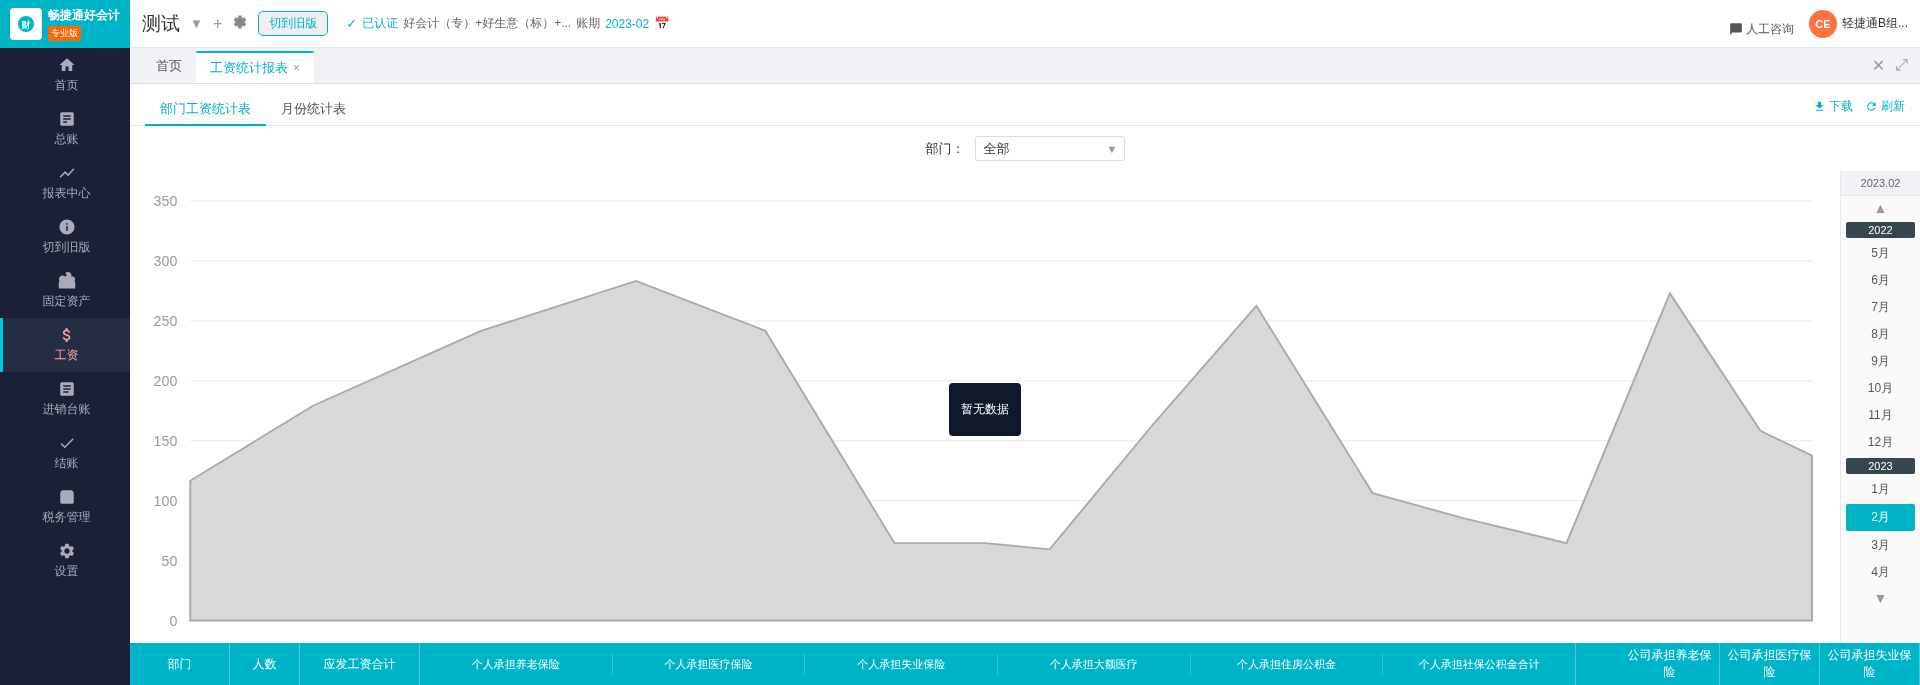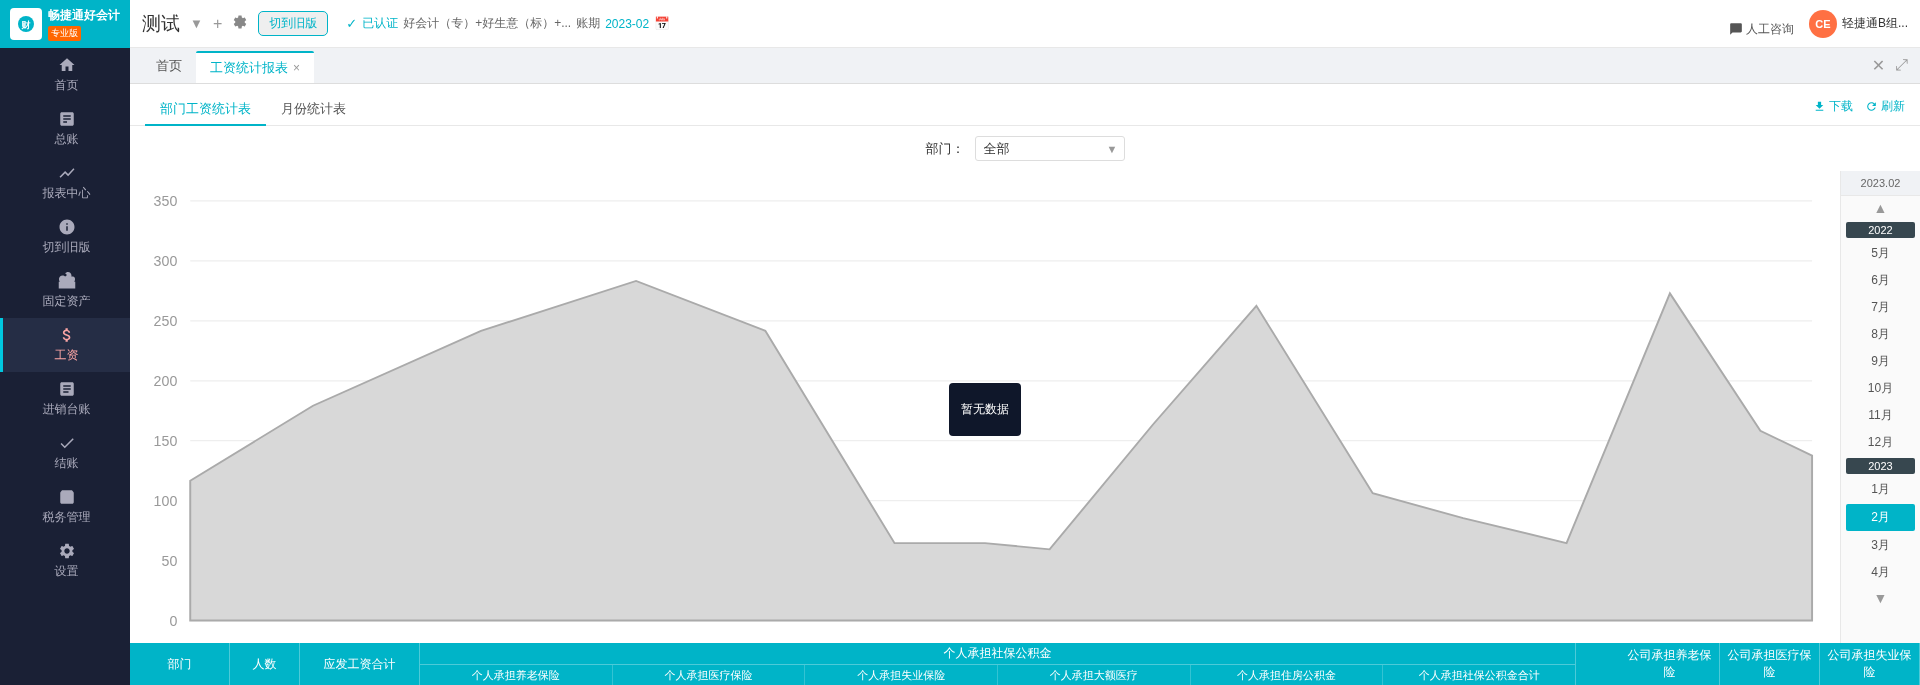--- a/index.html
+++ b/index.html
@@ -580,21 +580,20 @@
       </div>
     </div>
 
     <div class="table-footer">
       <div class="table-footer-inner">
         <div class="tf-cell" style="width:100px;">部门</div>
         <div class="tf-cell" style="width:70px;">人数</div>
         <div class="tf-cell" style="width:120px;">应发工资合计</div>
 
         <div class="tf-cell-group" style="flex:1;">
-          <div class="tf-group-title">个人承担社保公积金</div>
           <div class="tf-group-cols">
             <div class="tf-group-col">个人承担养老保险</div>
             <div class="tf-group-col">个人承担医疗保险</div>
             <div class="tf-group-col">个人承担失业保险</div>
             <div class="tf-group-col">个人承担大额医疗</div>
             <div class="tf-group-col">个人承担住房公积金</div>
             <div class="tf-group-col">个人承担社保公积金合计</div>
           </div>
         </div>
 

